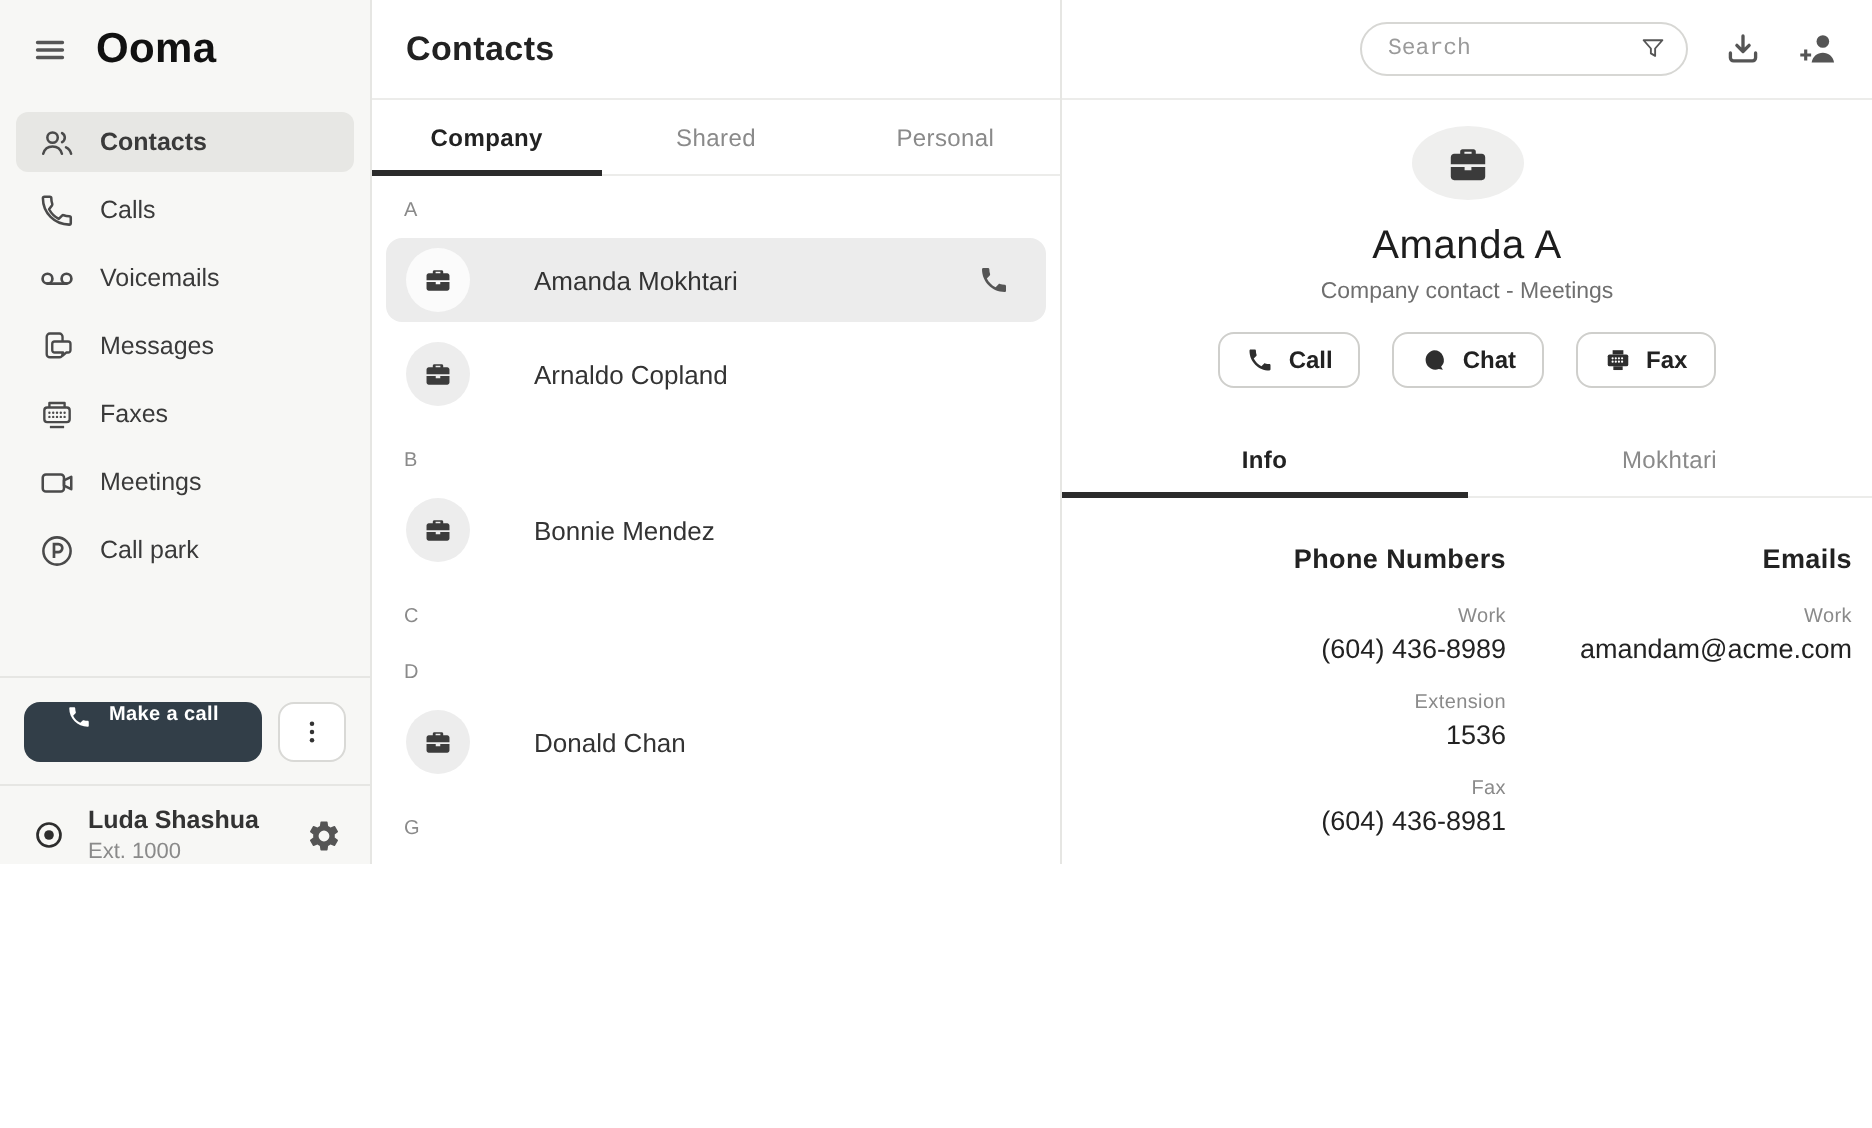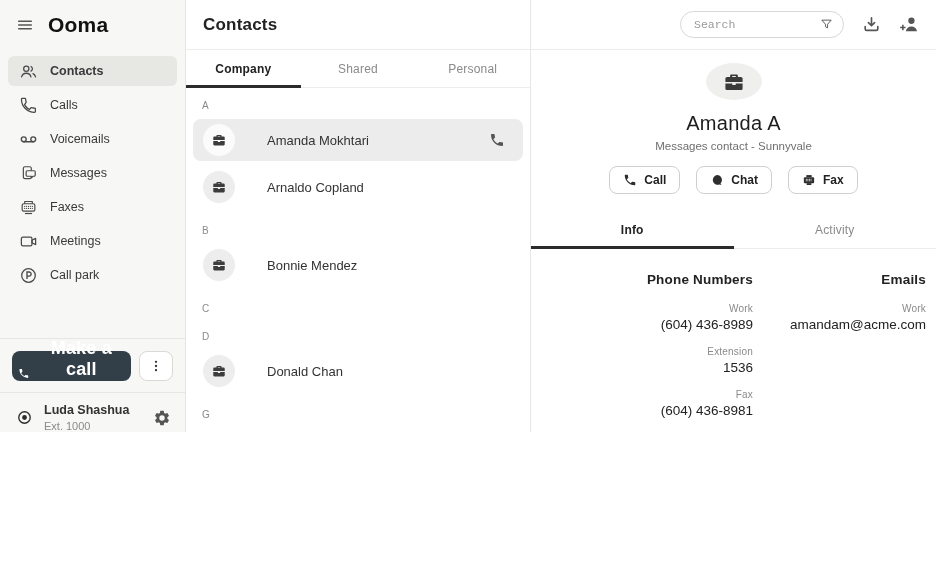--- a/index.html
+++ b/index.html
@@ -18,21 +18,21 @@
   .sidebar{width:186px;min-width:186px;background:var(--sidebar-bg);border-right:1px solid var(--border);display:flex;flex-direction:column}
   .brand{height:50px;min-height:50px;display:flex;align-items:center;padding:0 15px;gap:13px}
   .hamburger{width:20px;height:20px;color:#555;cursor:pointer}
   .brand-name{font-size:21px;font-weight:600;letter-spacing:.2px;color:#111}
   .nav{padding:6px 8px 0}
   .nav-item{height:30px;display:flex;align-items:center;gap:12px;padding:0 11px;border-radius:6px;margin-bottom:4px;font-size:12.5px;color:#3a3a3a;cursor:pointer}
   .nav-item.active{background:var(--active-bg);font-weight:700}
   .nav-item .icn{width:19px;height:19px;flex:none}
   .side-bottom{margin-top:auto}
   .call-row{border-top:1px solid var(--border);padding:12px 12px 11px;display:flex;gap:8px;align-items:center}
-  .btn-call{flex:1;height:30px;background:var(--dark-btn);color:#fff;border:none;border-radius:8px;font-size:18px;font-weight:700;display:flex;align-items:flex-end;justify-content:center;gap:8px;cursor:pointer;font-family:inherit;letter-spacing:.2px}
+  .btn-call{flex:1;height:30px;background:var(--dark-btn);color:#fff;border:none;border-radius:8px;font-size:10px;font-weight:700;display:flex;align-items:flex-start;justify-content:center;gap:8px;cursor:pointer;font-family:inherit;letter-spacing:.2px}
   .btn-call .icn{width:13px;height:13px;color:#fff}
   .btn-kebab{width:34px;height:30px;background:#fff;border:1px solid #d9d9d6;border-radius:8px;display:flex;align-items:center;justify-content:center;cursor:pointer;padding:0}
   .btn-kebab .icn{width:16px;height:16px;color:#333}
   .user-row{border-top:1px solid var(--border);padding:10px 14px 0 16px;display:flex;align-items:center;gap:11px}
   .user-row .presence{width:17px;height:17px;color:#2d2d2d;flex:none}
   .user-name{font-size:12.5px;font-weight:700;color:#333;line-height:1.2}
   .user-ext{font-size:11px;color:var(--muted);margin-top:2px}
   .gear-btn{margin-left:auto;width:18px;height:18px;color:#555;cursor:pointer}
 
   
@@ -302,21 +302,21 @@
     </div>
     <div class="detail-body">
       <div class="avatar-lg">
         <span class="icn">
             <svg viewBox="0 0 24 24" fill="currentColor">
               <path d="M9.2 4.6h5.6c.6 0 1.1.5 1.1 1.1v1.2h3c.9 0 1.7.8 1.7 1.7v3.5H3.4V8.6c0-.9.8-1.7 1.7-1.7h3V5.7c0-.6.5-1.1 1.1-1.1zm1 2.3h3.6v-1h-3.6zM3.4 13.5h6.9v1.6h3.4v-1.6h6.9v4.9c0 .9-.8 1.7-1.7 1.7H5.1c-.9 0-1.7-.8-1.7-1.7z"></path>
             </svg>
           </span>
       </div>
       <h2 class="contact-name">Amanda A</h2>
-      <div class="contact-sub">Messages contact - Sunnyvale</div>
+      <div class="contact-sub">Company contact - Meetings</div>
       <div class="actions" id="detailActions">
           <button class="action-btn">
             <span class="icn">
               <svg viewBox="0 0 24 24" fill="currentColor">
                 <path d="M6.62 10.79c1.44 2.83 3.76 5.15 6.59 6.59l2.2-2.2c.27-.27.67-.36 1.02-.24 1.12.37 2.33.57 3.57.57.55 0 1 .45 1 1V20c0 .55-.45 1-1 1-9.39 0-17-7.61-17-17 0-.55.45-1 1-1h3.5c.55 0 1 .45 1 1 0 1.25.2 2.45.57 3.57.11.35.03.74-.25 1.02z"></path>
               </svg>
             </span>
             <span>Call</span>
           </button>
           <button class="action-btn">
@@ -343,21 +343,21 @@
                   <circle cx="12.8" cy="13.4" r=".95"></circle>
                   <circle cx="15.5" cy="13.4" r=".95"></circle>
                 </g>
               </svg>
             </span>
             <span>Fax</span>
           </button>
         </div>
       <div class="tabs detail-tabs" id="detailTabs">
           <div class="tab active">Info</div>
-          <div class="tab">Activity</div>
+          <div class="tab">Mokhtari</div>
         </div>
       <div class="info-grid">
         <div>
           <h3 class="sec-title">Phone Numbers</h3>
           <div id="phoneFields">
               <div class="field">
                 <div class="flabel">Work</div>
                 <div class="fvalue">(604) 436-8989</div>
               </div>
               <div class="field">

